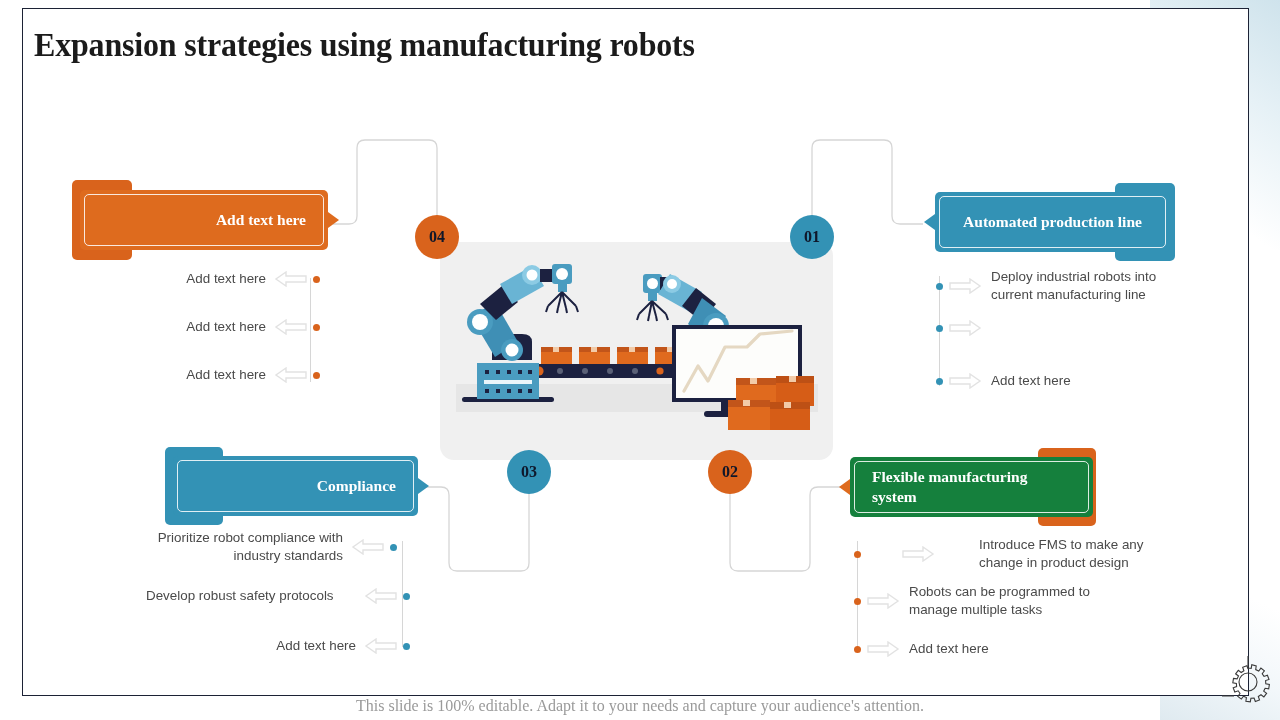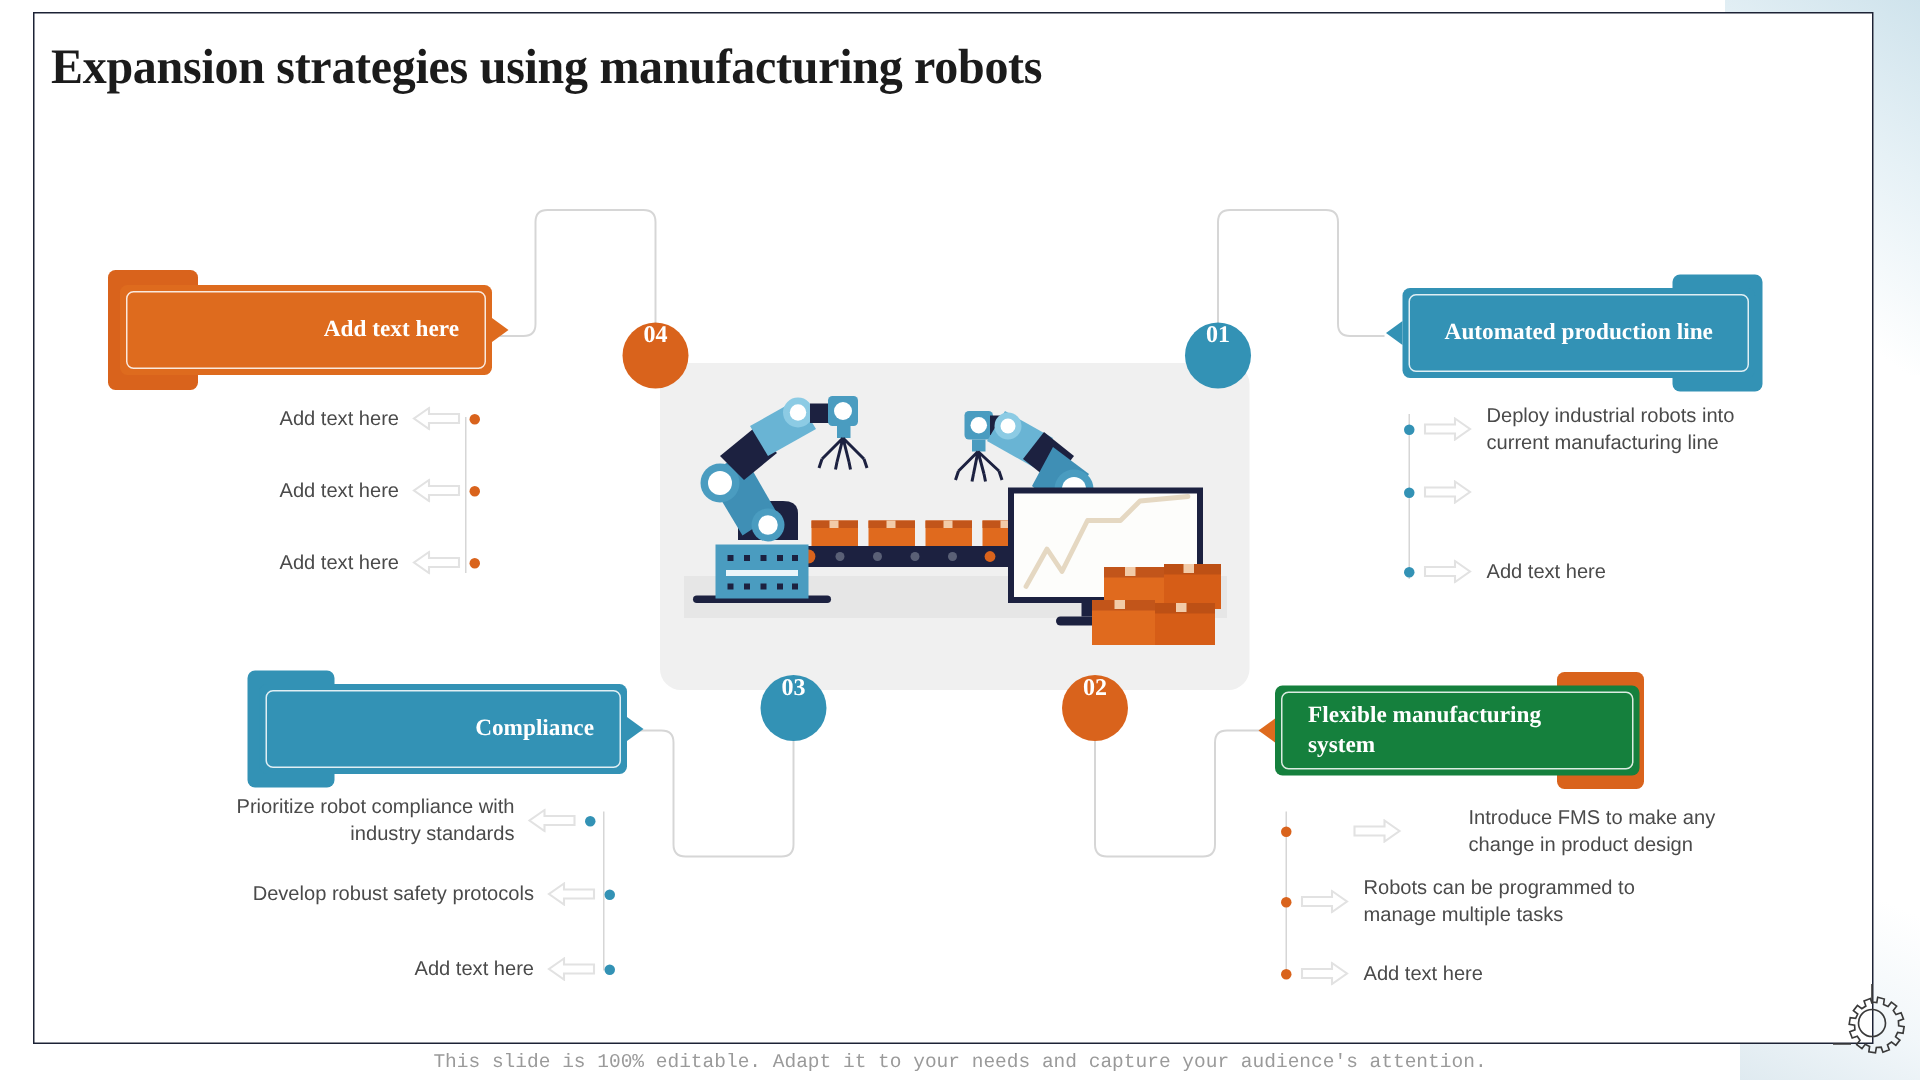--- a/index.html
+++ b/index.html
@@ -58,23 +58,23 @@
   }
   .hdr-label{
     font-family:"Liberation Serif", serif;
     font-weight:bold;font-size:15.5px;color:#ffffff;line-height:1.28;
     position:relative;z-index:2;
   }
   .hdr-arrow{position:absolute;width:0;height:0;z-index:3;}
   
   .num-circle{
     position:absolute;width:44px;height:44px;border-radius:50%;
-    display:flex;justify-content:center;
+    display:flex;align-items:center;justify-content:center;
     font-family:"Liberation Serif", serif;font-weight:bold;
-    font-size:16px;color:#ffffff;z-index:7;
+    font-size:16px;color:#0f172a;z-index:7;
   }
   .num-circle.orange{background:#d9631c;}
   .num-circle.teal{background:#3392b5;}
   
   .bullets{position:absolute;z-index:5;}
   .bullet-row{position:absolute;display:flex;align-items:center;}
   .b-text{
     font-size:13.4px;color:#4a4a4a;line-height:1.35;
     font-family:"Liberation Sans", sans-serif;
   }
@@ -82,22 +82,22 @@
   .b-dot.orange{background:#d9631c;}
   .b-dot.teal{background:#3392b5;}
   .vline{position:absolute;width:1.2px;background:#d6d6d6;}
   
   .arrow-svg{flex:none;}
   
   .connector{position:absolute;z-index:3;}
   
   .footer-note{
     position:absolute;left:0;right:0;bottom:5px;text-align:center;
-    font-size:13px;color:#9a9a9a;z-index:8;
-    font-family:Liberation Mono, monospace;
+    font-size:16px;color:#9a9a9a;z-index:8;
+    font-family:Liberation Serif, serif;
   }
   
   .gear-mark{position:absolute;right:4px;bottom:10px;z-index:9;}
 </style>
 </head>
 <body>
 
 <div class="corner-gradient-tr"></div>
 <div class="corner-gradient-br"></div>
 
@@ -335,21 +335,21 @@
 <div class="bullets" style="left:120px;top:529px;width:290px;">
   <div class="vline" style="left:282px;top:12px;height:106px;"></div>
   <div class="bullet-row" style="left:0;top:0;width:290px;justify-content:center;">
     <span class="b-text" style="text-align:right;width:210px;">Prioritize robot compliance with industry standards</span>
     <svg class="arrow-svg" width="34" height="16" viewBox="0 0 34 16" style="margin-left:8px;">
       <path d="M12,1 L2,8 L12,15 L12,11 L32,11 L32,5 L12,5 Z" fill="none" stroke="#e2e2e2" stroke-width="1.4"></path>
     </svg>
     <span class="b-dot teal" style="margin-left:5px;"></span>
   </div>
   <div class="bullet-row" style="left:0;top:58px;width:290px;justify-content:flex-end;">
-    <span class="b-text" style="text-align:right;width:210px;">Develop robust safety protocols</span>
+    <span class="b-text" style="width:210px;">Develop robust safety protocols</span>
     <svg class="arrow-svg" width="34" height="16" viewBox="0 0 34 16" style="margin-left:8px;">
       <path d="M12,1 L2,8 L12,15 L12,11 L32,11 L32,5 L12,5 Z" fill="none" stroke="#e2e2e2" stroke-width="1.4"></path>
     </svg>
     <span class="b-dot teal" style="margin-left:5px;"></span>
   </div>
   <div class="bullet-row" style="left:0;top:108px;width:290px;justify-content:flex-end;">
     <span class="b-text" style="text-align:right;width:210px;">Add text here</span>
     <svg class="arrow-svg" width="34" height="16" viewBox="0 0 34 16" style="margin-left:8px;">
       <path d="M12,1 L2,8 L12,15 L12,11 L32,11 L32,5 L12,5 Z" fill="none" stroke="#e2e2e2" stroke-width="1.4"></path>
     </svg>

